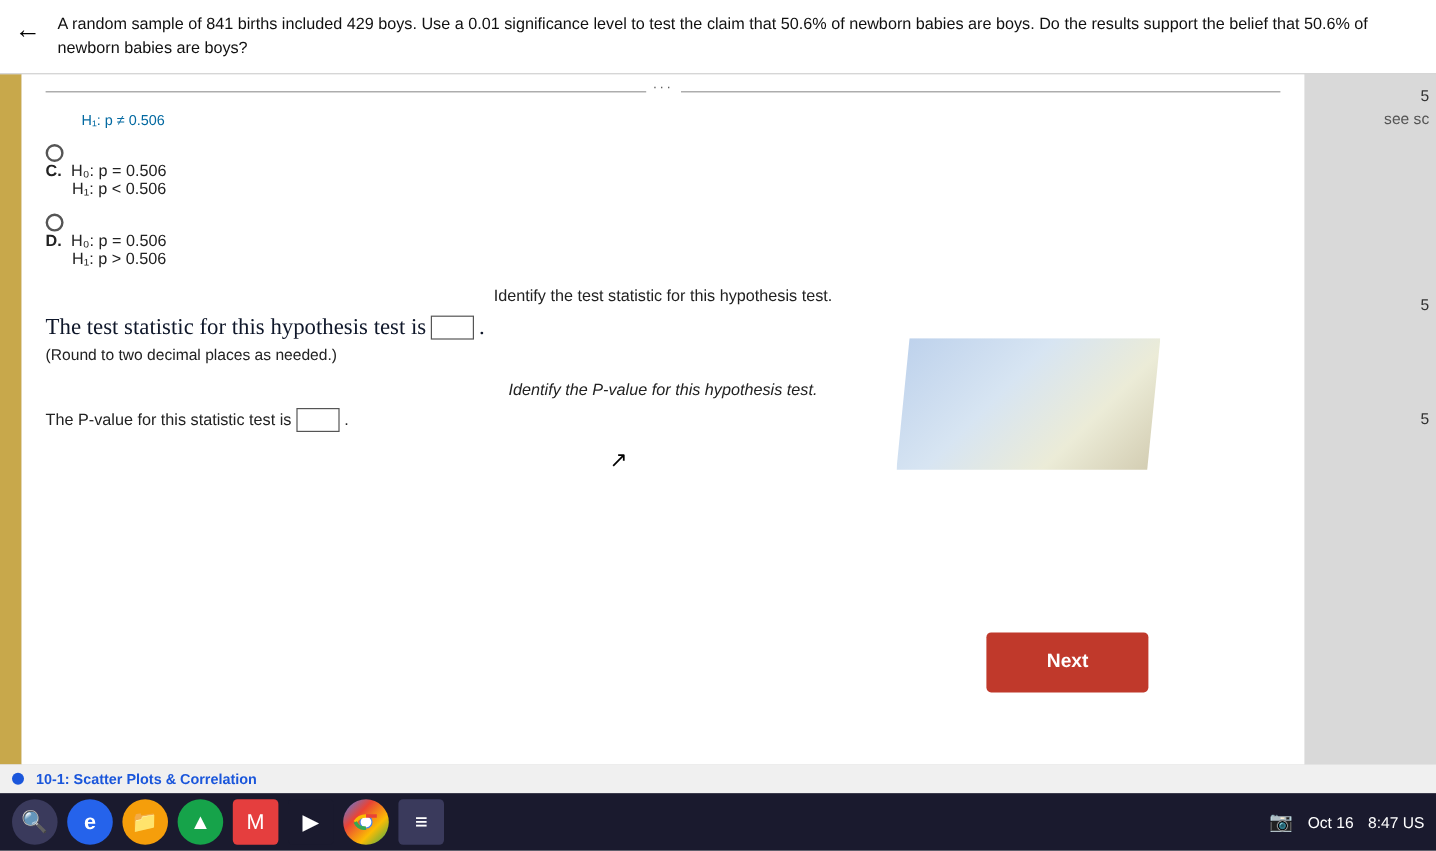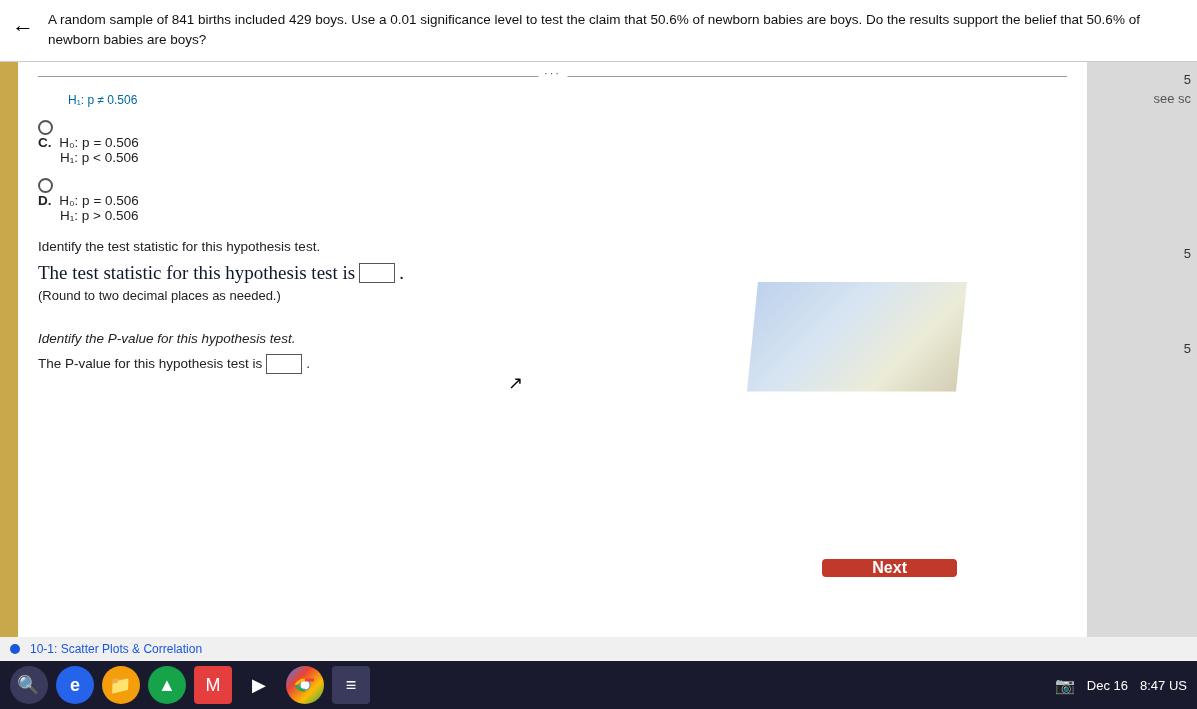--- a/index.html
+++ b/index.html
@@ -131,20 +131,21 @@
     .math-line {
       font-size: 13.5px;
       color: #222;
     }
 
     .section-label {
       font-size: 13.5px;
       color: #222;
       margin-top: 16px;
       margin-bottom: 8px;
+      text-align: center;
     }
 
     .test-stat-line {
       font-size: 19px;
       color: #0f172a;
       margin-bottom: 4px;
       display: flex;
       align-items: center;
       gap: 4px;
       font-family: Liberation Serif, serif;
@@ -155,21 +156,21 @@
       width: 36px;
       height: 20px;
       border: 1px solid #555;
       background: #fff;
       vertical-align: middle;
     }
 
     .round-note {
       font-size: 13px;
       color: #222;
-      margin-bottom: 28px;
+      margin-bottom: 14px;
     }
 
     .p-value-line {
       font-size: 13.5px;
       color: #222;
       display: flex;
       align-items: center;
       gap: 4px;
       margin-top: 8px;
     }
@@ -209,21 +210,21 @@
     }
 
     
     .next-btn {
       position: absolute;
       right: 130px;
       bottom: 60px;
       background: #c0392b;
       color: #fff;
       border: none;
-      padding: 0 50px;
+      padding: 16px 50px;
       font-size: 16px;
       font-weight: bold;
       border-radius: 4px;
       cursor: pointer;
     }
 
     
     .taskbar {
       height: 48px;
       background: #1a1a2e;
@@ -269,21 +270,21 @@
       height: 24px;
       display: flex;
       align-items: center;
       padding: 0 10px;
       gap: 10px;
     }
 
     .scatter-link {
       font-size: 12px;
       color: #1a56db;
-      font-weight: normal;
+      font-weight: bold;
       cursor: pointer;
       display: flex;
       align-items: center;
       gap: 4px;
     }
 
     .dot-blue {
       width: 10px;
       height: 10px;
       border-radius: 50%;
@@ -357,21 +358,21 @@
         <span>The test statistic for this hypothesis test is</span>
         <span class="input-box"></span>
         <span>.</span>
       </div>
 
       <div class="round-note">(Round to two decimal places as needed.)</div>
 
       <div class="section-label" style="margin-top:10px;font-style:italic;">Identify the P-value for this hypothesis test.</div>
 
       <div class="p-value-line">
-        <span>The P-value for this hypothesis test is</span>
+        <span>The P-value for this statistic test is</span>
         <span class="input-box"></span>
         <span>.</span>
       </div>
 
       <div class="image-overlay"></div>
 
       <div class="cursor-arrow">↗</div>
 
       <button class="next-btn">Next</button>
 
@@ -407,18 +408,18 @@
         <circle cx="12" cy="12" r="5" fill="#fff" stroke="#4285f4" stroke-width="1"></circle>
         <path d="M12 7 L21 7" stroke="#ea4335" stroke-width="3" fill="none"></path>
         <path d="M12 7 Q6 7 3 12" stroke="#fbbc04" stroke-width="3" fill="none"></path>
         <path d="M3 12 Q6 18 12 17" stroke="#34a853" stroke-width="3" fill="none"></path>
       </svg>
     </div>
     <div class="taskbar-icon menu" style="background:#3a3a5c;border-radius:4px;">≡</div>
 
     <div class="taskbar-right">
       <span style="font-size:16px;">📷</span>
-      <span>Dec 16</span>
+      <span>Oct 16</span>
       <span>8:47 US</span>
     </div>
   </div>
 
 </div>
 
 </body></html>

